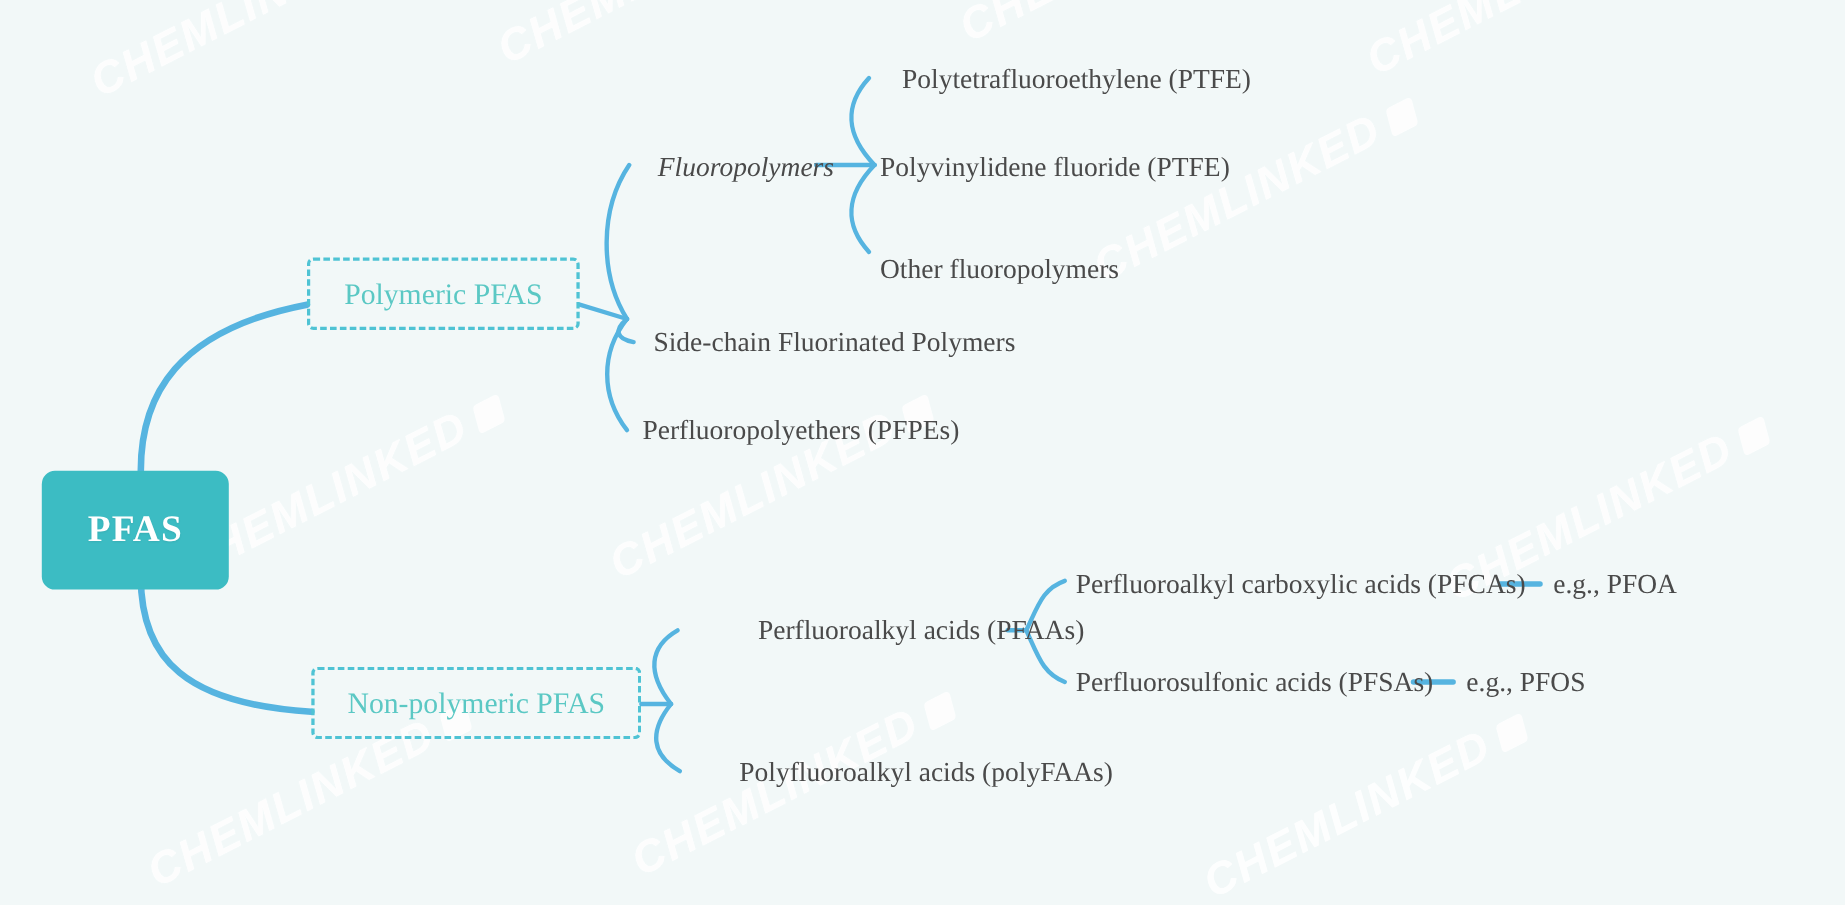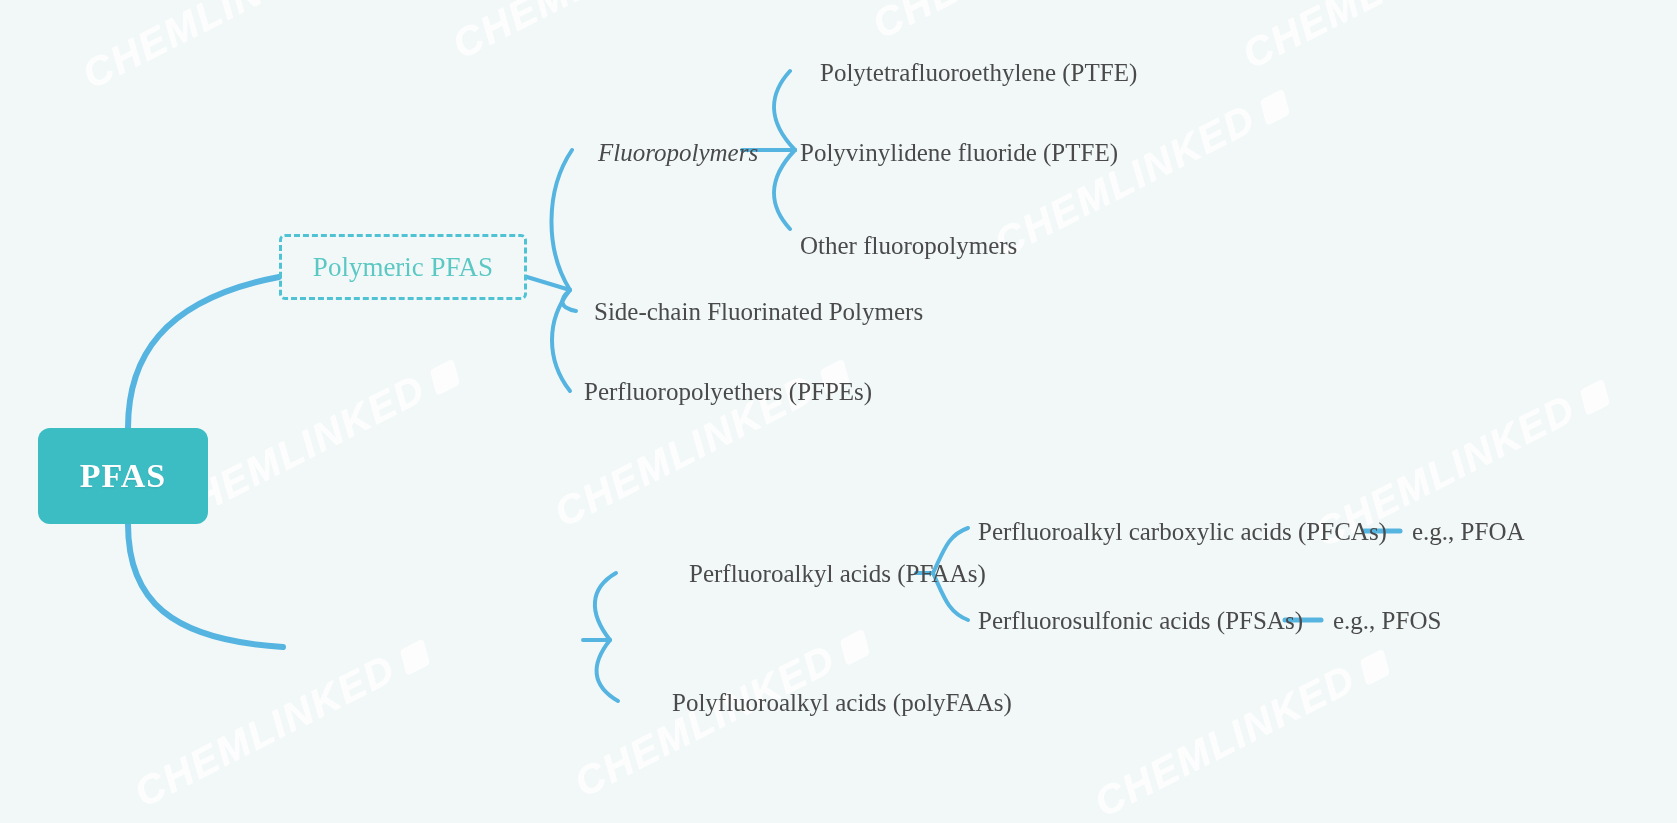--- a/index.html
+++ b/index.html
@@ -56,21 +56,21 @@
   }
   
   .node {
     position: absolute;
     box-sizing: border-box;
   }
   #root-node {
     left: 38px;
     top: 428px;
     width: 170px;
-    height: 96px;
+    height: 108px;
     background: #3cbcc3;
     border-radius: 12px;
     display: flex;
     align-items: center;
     justify-content: center;
     color: #ffffff;
     font-size: 34px;
     font-weight: 700;
     letter-spacing: 1px;
     text-shadow: 0 1px 2px rgba(0,0,0,.08);
@@ -153,20 +153,23 @@
   </svg>
 
   <div class="node" id="root-node">
     <span>PFAS</span>
   </div>
 
   <div class="node cat-node" id="cat-polymeric">
     <span>Polymeric PFAS</span>
   </div>
 
+  <div class="node cat-node" id="cat-nonpolymeric">
+    <span>Non-polymeric PFAS</span>
+  </div>
 
   <div class="leaf" style="left:598px; top:140px;font-style:italic;">Fluoropolymers</div>
 
   <div class="leaf" style="left:800px; top:60px;margin-left:20px;">Polytetrafluoroethylene (PTFE)</div>
 
   <div class="leaf" style="left:800px; top:140px;">Polyvinylidene fluoride (PTFE)</div>
 
   <div class="leaf" style="left:800px; top:233px;">Other fluoropolymers</div>
 
   <div class="leaf" style="left:594px; top:299px;">Side-chain Fluorinated Polymers</div>

